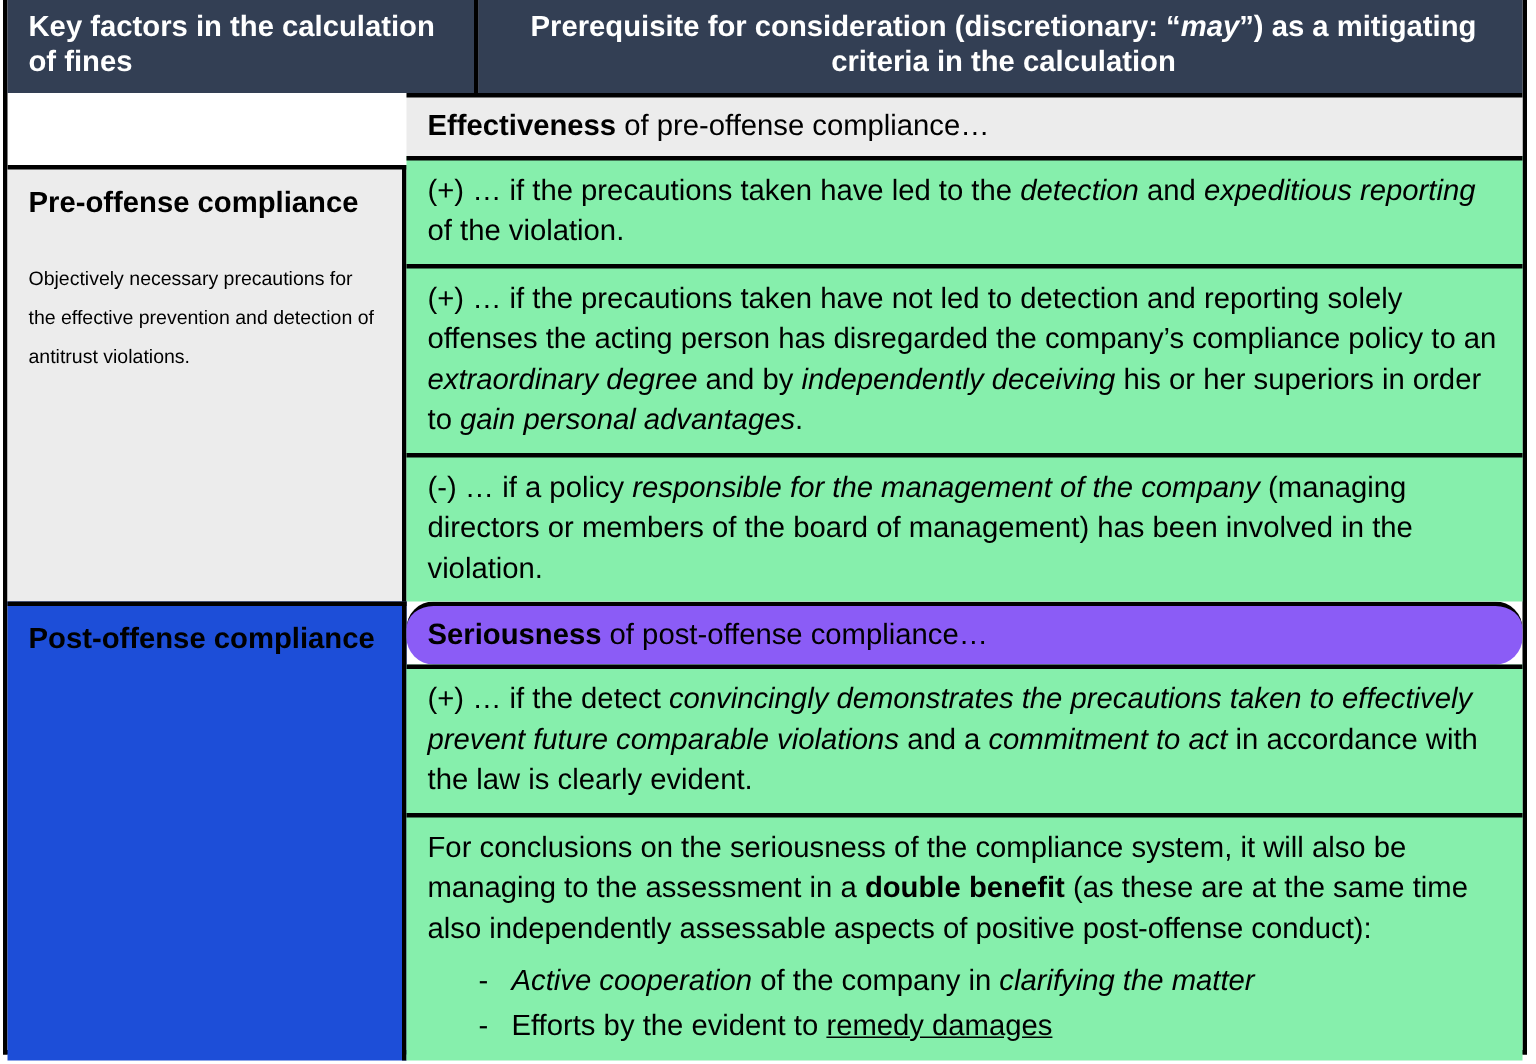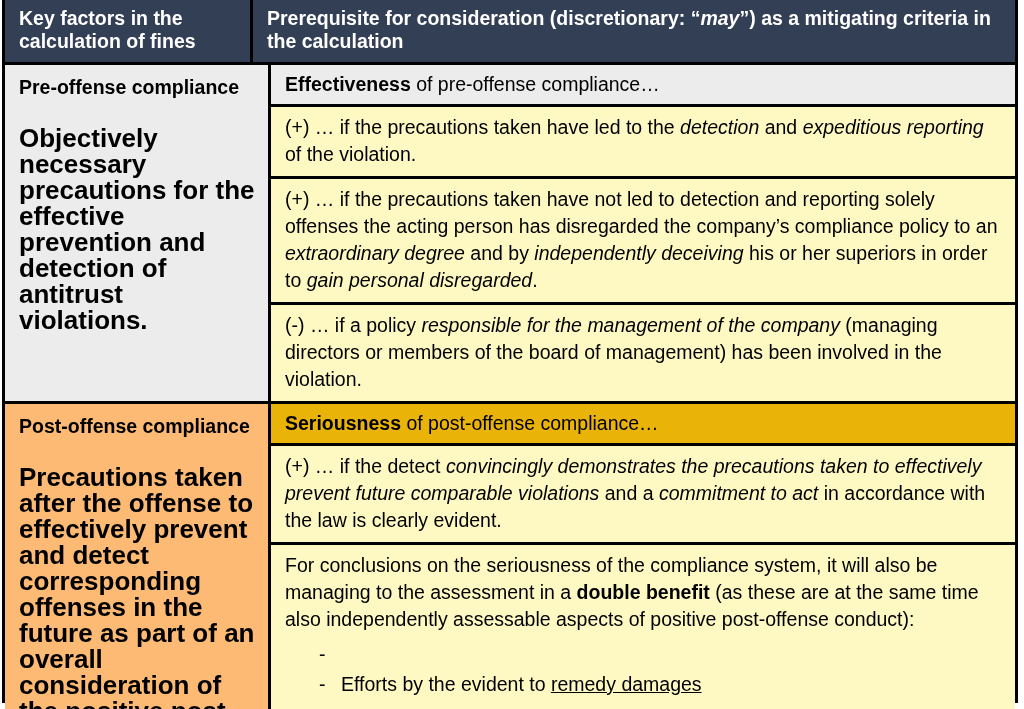--- a/index.html
+++ b/index.html
@@ -36,76 +36,76 @@
     background: #333f54;
     color: #ffffff;
     font-weight: bold;
     font-size: 19.5px;
     line-height: 23px;
     box-sizing: border-box;
     padding: 7px 10px 0 14px;
     display: block;
   }
   .th-left {
-    width: 248px;
+    width: 314px;
     border-right: 3px solid #000000;
   }
   .th-right {
     flex: 1;
+    text-align: center;
   }
 
   .body-row {
     display: flex;
     align-items: stretch;
   }
 
   .col-left {
     width: 266px;
     min-width: 266px;
     box-sizing: border-box;
     border-top: 3px solid #000000;
     border-right: 3px solid #000000;
     padding: 10px 12px 10px 14px;
     font-size: 19px;
     line-height: 25px;
   }
-  .col-left.gray { background: #ececec; }
-  .col-left.blue { background: #fdba74; }
+  .col-left.gray { background: #ececec; margin-top: 48px; }
+  .col-left.blue { background: #1d4ed8; }
 
   .col-left .cl-title {
     font-weight: bold;
     font-size: 19.5px;
     line-height: 25px;
     margin-bottom: 25px;
     display: block;
   }
   .col-left .cl-body {
     display: block;
-    font-size: 26px;
+    font-size: 13px;
     line-height: 26px;
-    font-weight: bold;
   }
 
   .col-right {
     flex: 1;
     box-sizing: border-box;
     display: flex;
     flex-direction: column;
   }
 
   .cell {
     box-sizing: border-box;
     border-top: 3px solid #000000;
     padding: 7px 14px 8px 14px;
     font-size: 19.5px;
     line-height: 27px;
-    background: #fef9c3;
+    background: #86efac;
   }
   .cell.head-gray { background: #ececec; }
-  .cell.head-blue { background: #eab308; }
+  .cell.head-blue { background: #8b5cf6; border-radius: 18px; }
   .cell.head-gray, .cell.head-blue {
     padding-top: 6px;
     padding-bottom: 6px;
   }
   .cell.flexgrow { flex: 1; }
 
   b { font-weight: bold; }
   i { font-style: italic; }
   u { text-decoration: underline; }
 
@@ -147,44 +147,44 @@
           <span class="cl-body">Objectively necessary precautions for the effective prevention and detection of antitrust violations.</span>
         </div>
         <div class="col-right">
           <div class="cell head-gray">
             <div><b>Effectiveness</b><span> of pre-offense compliance…</span></div>
           </div>
           <div class="cell">
             <div><span>(+) … if the precautions taken have led to the </span><i>detection</i><span> and </span><i>expeditious reporting</i><span> of the violation.</span></div>
           </div>
           <div class="cell">
-            <div><span>(+) … if the precautions taken have not led to detection and reporting solely offenses the acting person has disregarded the company’s compliance policy to an </span><i>extraordinary degree</i><span> and by </span><i>independently deceiving</i><span> his or her superiors in order to </span><i>gain personal disregarded</i><span>.</span></div>
+            <div><span>(+) … if the precautions taken have not led to detection and reporting solely offenses the acting person has disregarded the company’s compliance policy to an </span><i>extraordinary degree</i><span> and by </span><i>independently deceiving</i><span> his or her superiors in order to </span><i>gain personal advantages</i><span>.</span></div>
           </div>
           <div class="cell flexgrow">
             <div><span>(-) … if a policy </span><i>responsible for the management of the company</i><span> (managing directors or members of the board of management) has been involved in the violation.</span></div>
           </div>
         </div>
       </div>
       <div class="body-row">
         <div class="col-left blue">
           <span class="cl-title">Post-offense compliance</span>
-          <span class="cl-body">Precautions taken after the offense to effectively prevent and detect corresponding offenses in the future as part of an overall consideration of the positive post-offense conduct.</span>
         </div>
         <div class="col-right">
           <div class="cell head-blue">
             <div><b>Seriousness</b><span> of post-offense compliance…</span></div>
           </div>
           <div class="cell">
             <div><span>(+) … if the detect </span><i>convincingly demonstrates the precautions taken to effectively prevent future comparable violations</i><span> and a </span><i>commitment to act</i><span> in accordance with the law is clearly evident.</span></div>
           </div>
           <div class="cell flexgrow">
             <div><span>For conclusions on the seriousness of the compliance system, it will also be managing to the assessment in a </span><b>double benefit</b><span> (as these are at the same time also independently assessable aspects of positive post-offense conduct):</span></div>
             <ul class="dash-list">
               <li>
                 <span class="dash-li-marker">-</span>
+                <span class="dash-li-text"><i>Active cooperation</i><span> of the company in </span><i>clarifying the matter</i></span>
               </li>
               <li>
                 <span class="dash-li-marker">-</span>
                 <span class="dash-li-text"><span>Efforts by the evident to </span><u>remedy damages</u></span>
               </li>
             </ul>
           </div>
         </div>
       </div>
     </div>

